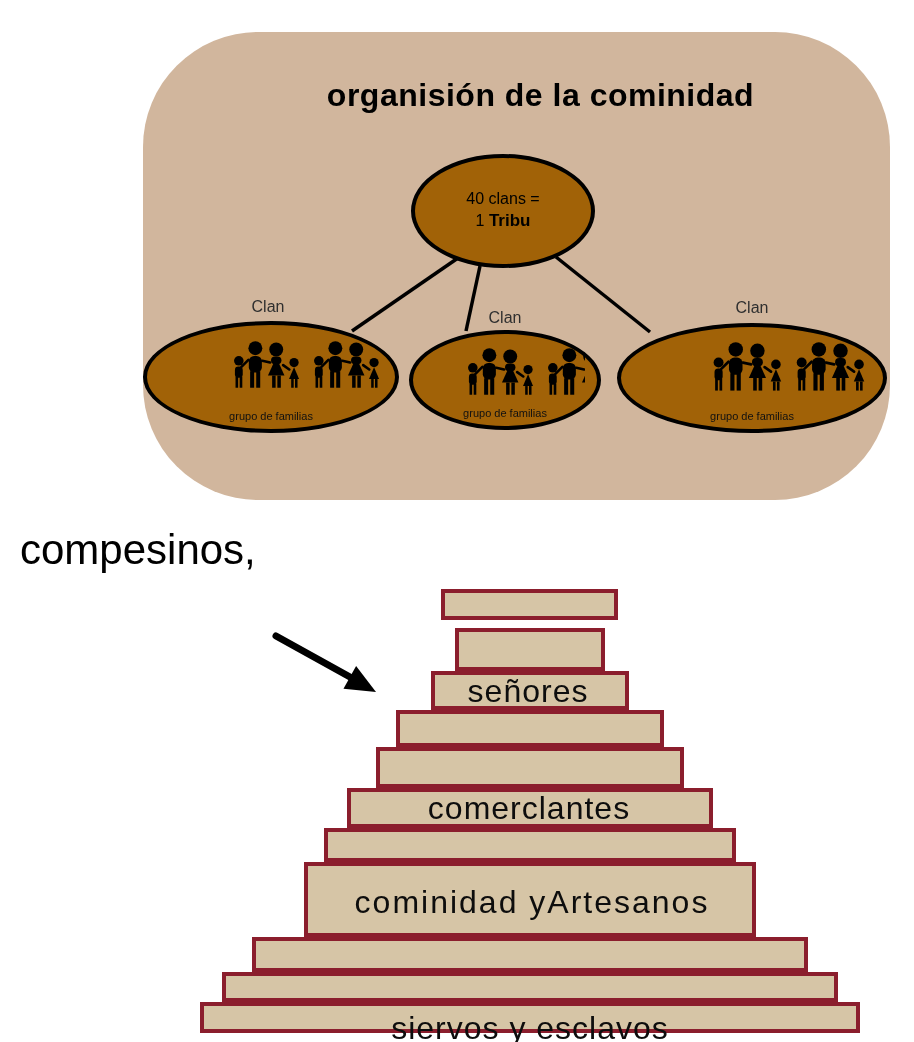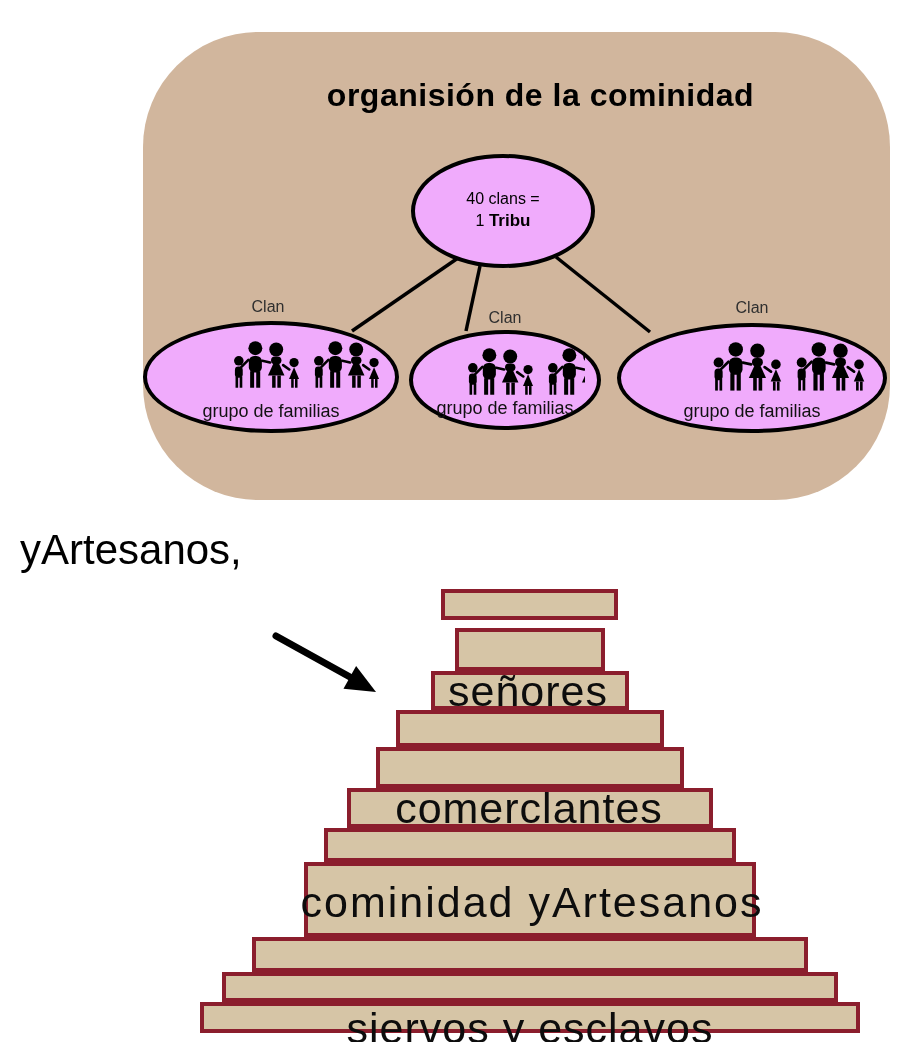--- a/index.html
+++ b/index.html
@@ -10,32 +10,32 @@
   
   .community-box{
     position:absolute;left:143px;top:32px;width:747px;height:468px;
     background:#d1b69d;border-radius:115px;
   }
   .community-title{
     position:absolute;left:48px;right:0;top:24px;text-align:center;
     font-size:32px;font-weight:bold;letter-spacing:0.5px;white-space:nowrap;
   }
   .diagram-svg{position:absolute;left:0;top:0;width:914px;height:1042px;pointer-events:none;}
-  .ellipse{position:absolute;background:#f0abfc;border:4px solid #000;border-radius:50%;box-sizing:border-box;}
+  .ellipse{position:absolute;background:#a16207;border:4px solid #000;border-radius:50%;box-sizing:border-box;}
   .tribe{
     left:411px;top:154px;width:184px;height:114px;
     display:flex;flex-direction:column;align-items:center;justify-content:center;
   }
   .tribe-line1{font-size:16px;line-height:20px;}
   .tribe-line2{font-size:16px;line-height:24px;}
   .tribe-line2 b{font-size:17px;}
   .clan-label{position:absolute;transform:translateX(-50%);font-size:16px;color:#2f2f2f;white-space:nowrap;}
   .clan-caption{
     position:absolute;left:0;right:0;bottom:7px;text-align:center;
-    font-size:18px;color:#111;white-space:nowrap;
+    font-size:11px;color:#111;white-space:nowrap;
   }
   .families{position:absolute;left:50%;transform:translateX(-50%);}
   .clan-a .families{top:14px;width:240px;height:54px;}
   .clan-b .families{top:12px;width:160px;height:54px;}
   .clan-c .families{top:13px;width:250px;height:56px;}
   
   .annotation{position:absolute;left:20px;top:516px;font-size:42px;line-height:68px;}
   .arrow{position:absolute;left:270px;top:628px;width:120px;height:80px;}
   .lv{position:absolute;background:#d6c5a6;border:4px solid #8b1e2d;box-sizing:border-box;}
   .lv1 {left:441px;top:589px; width:177px;height:31px;}
@@ -44,21 +44,21 @@
   .lv4 {left:396px;top:710px; width:268px;height:37px;}
   .lv5 {left:376px;top:747px; width:308px;height:41px;}
   .lv6 {left:347px;top:788px; width:366px;height:40px;}
   .lv7 {left:324px;top:828px; width:412px;height:34px;}
   .lv8 {left:304px;top:862px; width:452px;height:75px;}
   .lv9 {left:252px;top:937px; width:556px;height:35px;}
   .lv10{left:222px;top:972px; width:616px;height:30px;}
   .lv11{left:200px;top:1002px;width:660px;height:31px;}
   .pyr-label{
     position:absolute;transform:translate(-50%,-50%);
-    font-size:43px;letter-spacing:1px;color:#0d0d0d;white-space:nowrap;
+    font-size:32px;letter-spacing:1px;color:#0d0d0d;white-space:nowrap;
   }
   .pl-1{left:528px;top:691px;}
   .pl-2{left:529px;top:808px;text-align:right;}
   .pl-3{left:532px;top:902px;letter-spacing:2px;}
   .pl-4{left:530px;top:1028px;}
 </style>
 </head>
 <body>
 
 <svg width="0" height="0" style="position:absolute" aria-hidden="true">
@@ -134,21 +134,21 @@
   <div class="ellipse clan-c" style="left:617px;top:323px;width:270px;height:110px;">
     <svg class="families" viewBox="0 0 276 62">
         <use href="#fam" x="0"></use>
         <use href="#fam" x="92"></use>
         <use href="#fam" x="184"></use>
       </svg>
     <div class="clan-caption">grupo de familias</div>
   </div>
 
   <div class="annotation">
-    <div>yArtesanos,</div>
+    <div>compesinos,</div>
   </div>
 
   <svg class="arrow" viewBox="0 0 120 80">
     <line x1="6" y1="8" x2="80" y2="49" stroke="#000" stroke-width="7" stroke-linecap="round"></line>
     <polygon points="106,64 73.5,60.8 86.1,38" fill="#000"></polygon>
   </svg>
 
   <div class="ziggurat">
     <div class="lv lv1"></div>
     <div class="lv lv2"></div>

